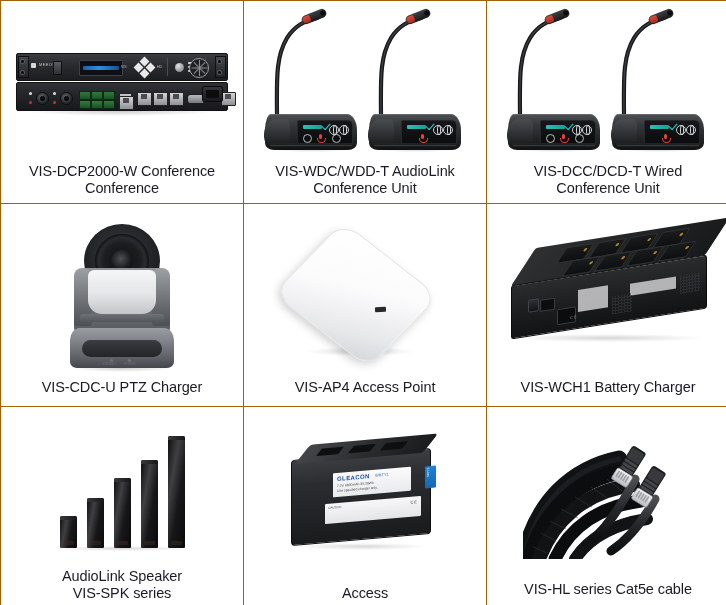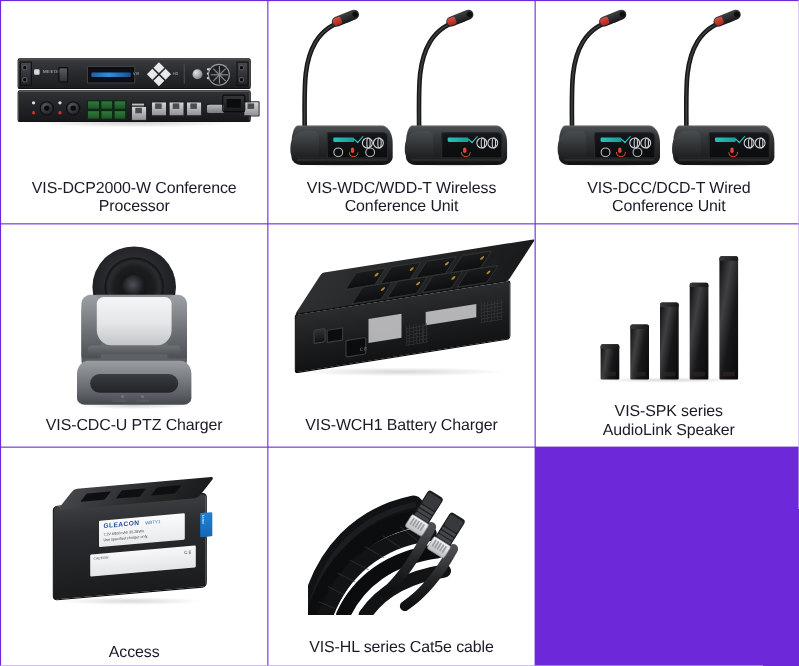--- a/index.html
+++ b/index.html
@@ -15,21 +15,21 @@
   }
 
   
   .product-grid {
     width: 726px;
     height: 605px;
     box-sizing: border-box;
     display: grid;
     grid-template-columns: 242px 242px 242px;
     grid-template-rows: 202px 202px 201px;
-    background: #6d28d9;
+    background: #a16207;
     gap: 1px;
     padding: 1px;
   }
   .cell {
     position: relative;
     background: #ffffff;
     box-sizing: border-box;
     display: flex;
     flex-direction: column;
     align-items: center;
@@ -590,21 +590,21 @@
             <div class="dsub" style="left:160px"></div>
             <div class="phoenix" style="left:180px;top:5px"></div>
             <div class="rj45" style="left:194px"></div>
           </div>
           <div class="iec"></div>
         </div>
       </div>
     </div>
     <div class="caption">
       <div>VIS-DCP2000-W Conference</div>
-      <div>Processor</div>
+      <div>Conference</div>
     </div>
   </div>
 
   <div class="cell">
     <div class="photo">
       <div class="mic-pair stage">
 
         <div class="mic-unit" style="left:0px">
           <div class="unit-shadow"></div>
           <div class="neck">
@@ -659,21 +659,21 @@
               </div>
             </div>
             <div class="base-tag">VISSONIC</div>
             <div class="base-lip"></div>
           </div>
         </div>
 
       </div>
     </div>
     <div class="caption">
-      <div>VIS-WDC/WDD-T Wireless</div>
+      <div>VIS-WDC/WDD-T AudioLink</div>
       <div>Conference Unit</div>
     </div>
   </div>
 
   <div class="cell">
     <div class="photo">
       <div class="mic-pair stage">
 
         <div class="mic-unit" style="left:0px">
           <div class="unit-shadow"></div>
@@ -763,20 +763,32 @@
           <div class="ptz-base-txt" style="left:32px">STANDBY</div>
           <div class="ptz-base-txt" style="left:54px">POWER</div>
         </div>
       </div>
     </div>
     <div class="caption one-line">
       <div>VIS-CDC-U PTZ Charger</div>
     </div>
   </div>
 
+  <div class="cell">
+    <div class="photo">
+      <div class="ap-wrap stage">
+        <div class="ap-shadow"></div>
+        <div class="ap"></div>
+        <div class="ap-led"></div>
+      </div>
+    </div>
+    <div class="caption one-line">
+      <div>VIS-AP4 Access Point</div>
+    </div>
+  </div>
 
   <div class="cell">
     <div class="photo">
       <div class="chg stage">
         <div class="chg-shadow"></div>
         <div class="chg-top">
           <div class="bay" style="left:34px;top:4px">
               <i></i>
             </div>
           <div class="bay" style="left:66px;top:4px">
@@ -833,22 +845,22 @@
           </div>
         <div class="spk" style="height:88px">
             <div class="spk-top"></div>
           </div>
         <div class="spk" style="height:112px">
             <div class="spk-top"></div>
           </div>
       </div>
     </div>
     <div class="caption">
+      <div>AudioLink Speaker</div>
       <div>VIS-SPK series</div>
-      <div>AudioLink Speaker</div>
     </div>
   </div>
 
   <div class="cell">
     <div class="photo">
       <div class="bat stage">
         <div class="bat-shadow"></div>
         <div class="bat-body"></div>
         <div class="bat-top">
           <div class="bat-notch" style="left:16px;width:22px"></div>

